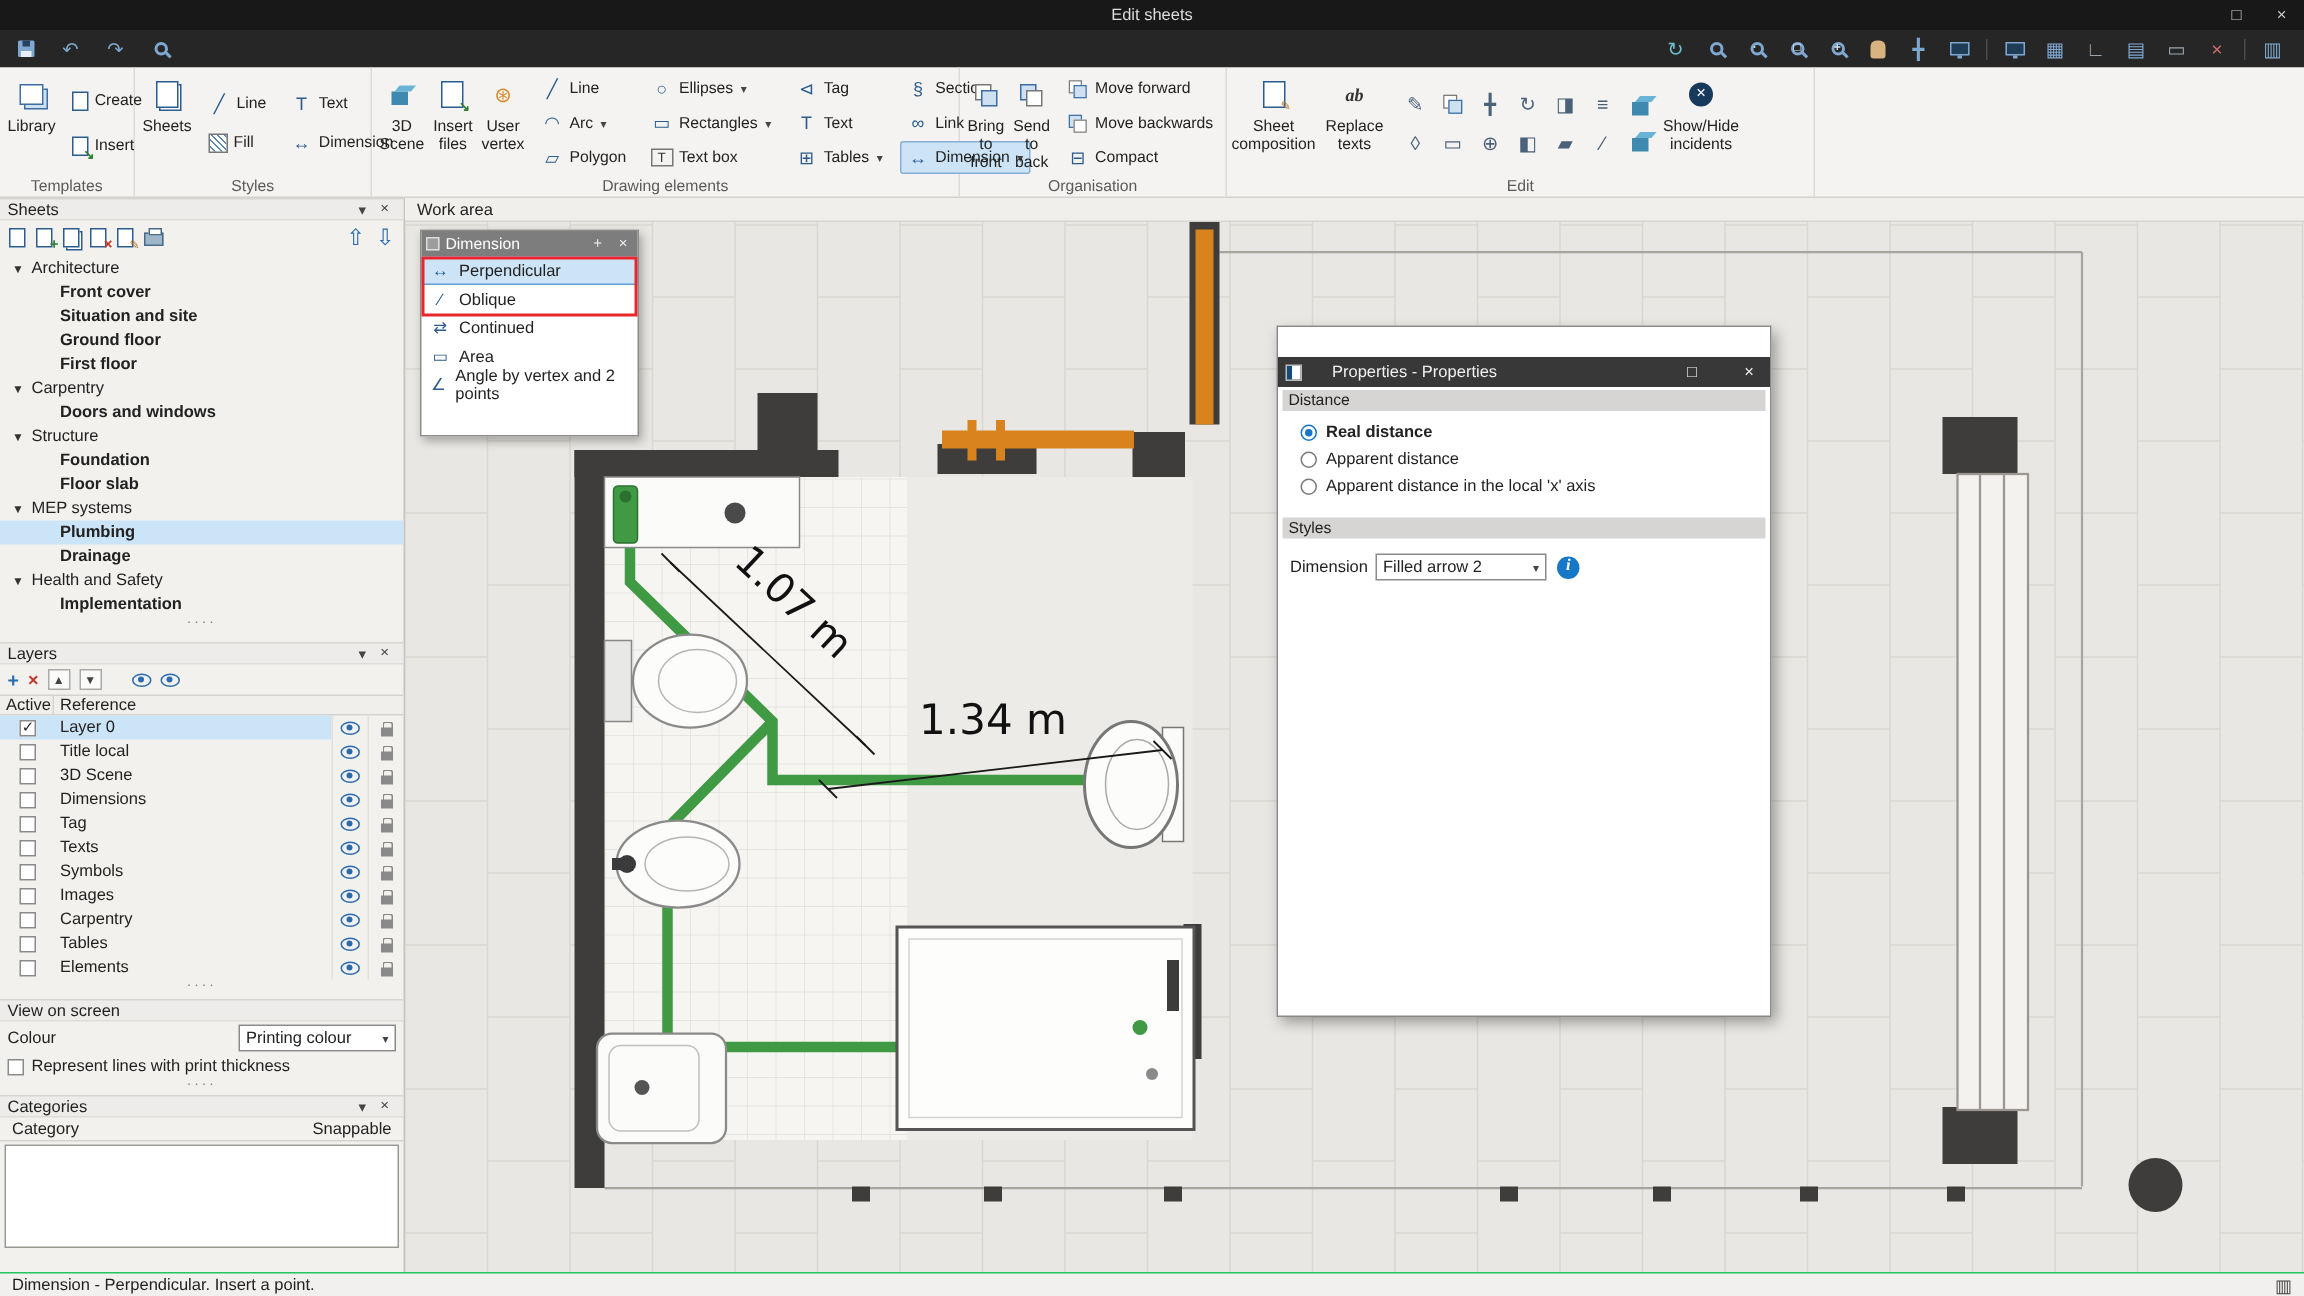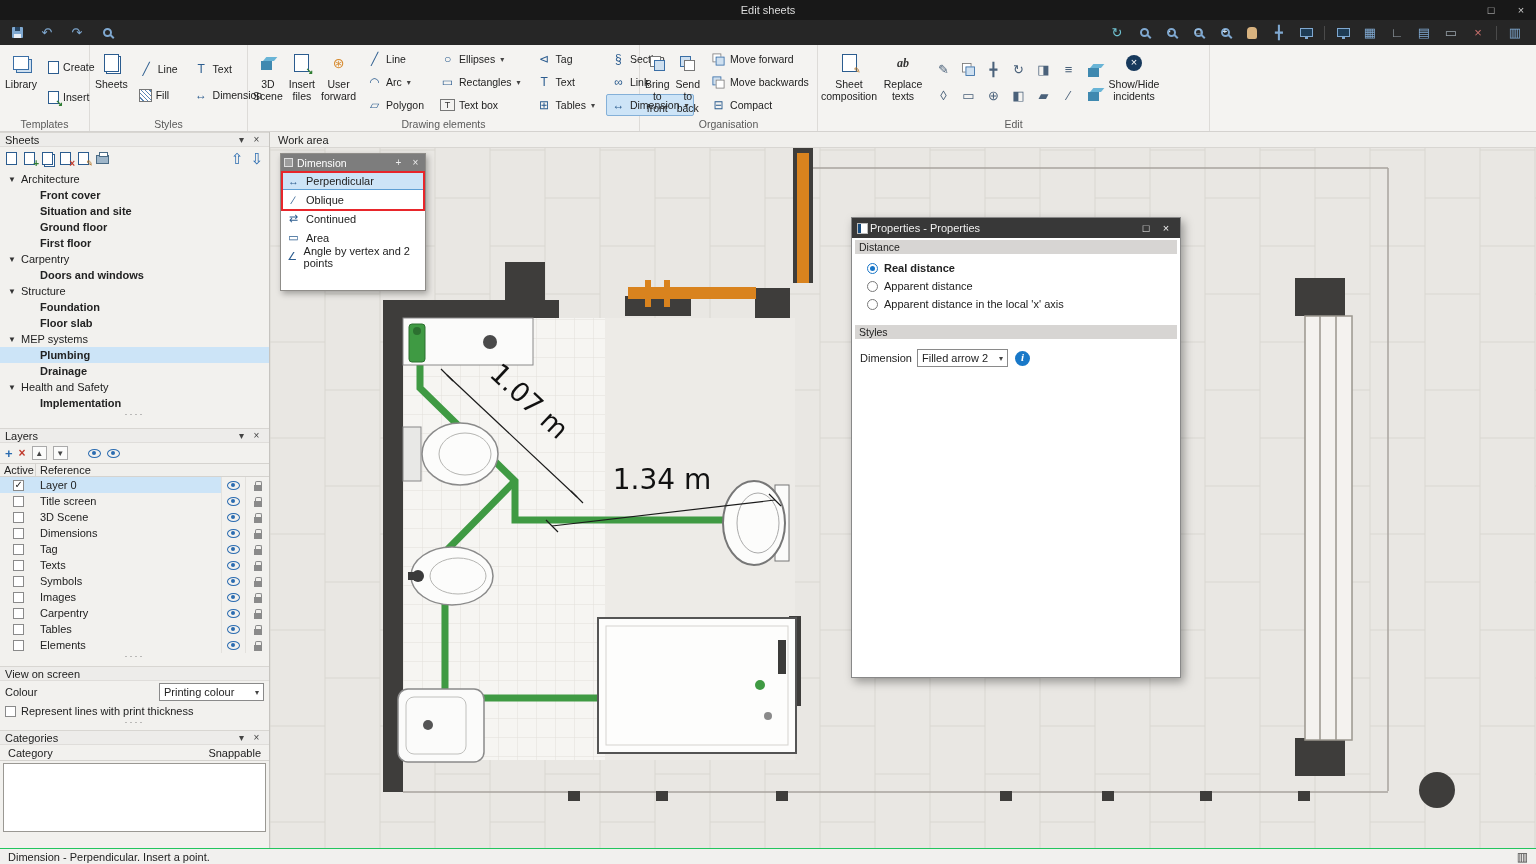--- a/index.html
+++ b/index.html
@@ -131,33 +131,33 @@
   .dimtb-title .flex1 { flex: 1; }
   .dimtb-btn { width: 13px; text-align: center; font-size: 10px; color: #eee; }
   .dimtb-item { height: 19px; display: flex; align-items: center; gap: 5px; padding: 0 4px; border: 1px solid transparent; }
   .dimtb-item.sel { background: #cde4f7; border-color: #5e9fd4; }
   .dimtb-item .sic { font-size: 11px; }
   .dimtb-pad { height: 24px; }
   .redbox { position: absolute; left: 0; top: 17px; width: 144px; height: 40px; border: 2px solid #e8262b; pointer-events: none; }
 
   
   .propdlg { position: absolute; left: 581px; top: 69px; width: 330px; height: 461px; background: #fff; border: 1px solid #888; box-shadow: 3px 4px 9px rgba(0,0,0,.35); }
-  .pd-title { height: 20px; background: #383838; color: #f0f0f0; display: flex; align-items: center; padding: 0 5px; gap: 2px; }
+  .pd-title { height: 20px; background: #383838; color: #f0f0f0; display: flex; align-items: center; padding: 0 5px; gap: 20px; margin-top: 20px; }
   .pd-ico { width: 11px; height: 11px; background: linear-gradient(90deg, #164a7c 35%, #fff 35%); border: 1px solid #bbb; }
   .pd-title .flex1 { flex: 1; }
   .pd-btn { width: 18px; text-align: center; font-size: 11px; color: #eee; }
   .pd-body { padding: 2px 3px; }
   .pd-grouphead { background: #d7d5d3; height: 14px; line-height: 14px; padding: 0 4px; font-size: 10.5px; margin-bottom: 5px; }
   .pd-radio { display: flex; align-items: center; gap: 6px; padding: 2px 0 2px 12px; height: 18px; }
   .radio { width: 11px; height: 11px; border: 1px solid #7a7a7a; border-radius: 50%; background: #fff; position: relative; display: inline-block; flex: none; }
   .radio.on { border-color: #1976c8; }
   .radio.on::after { content: ""; position: absolute; left: 2px; top: 2px; width: 5px; height: 5px; border-radius: 50%; background: #1976c8; }
   .pd-styleshead { margin-top: 12px; }
   .pd-dimrow { display: flex; align-items: center; gap: 7px; padding: 5px 0 0 5px; }
-  .pd-dimrow .select { width: 91px; }
+  .pd-dimrow .select { width: 114px; }
   .infoic { width: 15px; height: 15px; border-radius: 50%; background: #1878c8; color: #fff; text-align: center; line-height: 15px; font: italic bold 11px "Liberation Serif", serif; flex: none; }
 
   
   .statusbar { height: 16px; background: #f1f0ee; border-top: 1px solid #22c55e; display: flex; align-items: center; padding: 0 8px; }
   .statusbar .flex1 { flex: 1; }
   .sb-ic { font-size: 12px; color: #444; }
 </style>
 </head>
 <body>
 
@@ -288,21 +288,21 @@
         <div class="bigbtn">
           <span class="bicon">
               <span class="pg arrow big"></span>
             </span>
           <span>Insert files</span>
         </div>
         <div class="bigbtn">
           <span class="bicon">
               <span class="i-star">⊛</span>
             </span>
-          <span>User forward</span>
+          <span>User vertex</span>
         </div>
         <div class="rcol">
           <div class="smallbtn">
               <span class="sic">╱</span>
               <span>Line</span>
             </div>
           <div class="smallbtn">
               <span class="sic">◠</span>
               <span>Arc</span>
               <span class="caret">▾</span>
@@ -551,21 +551,21 @@
             </span>
             <span class="icell">
               <span class="lockic"></span>
             </span>
           </div>
         <div class="lrow">
             <span class="lmain">
               <span class="cbxcell">
                 <span class="cbx"></span>
               </span>
-              <span class="lname">Title screen</span>
+              <span class="lname">Title local</span>
             </span>
             <span class="icell">
               <span class="eyeic"></span>
             </span>
             <span class="icell">
               <span class="lockic"></span>
             </span>
           </div>
         <div class="lrow">
             <span class="lmain">

